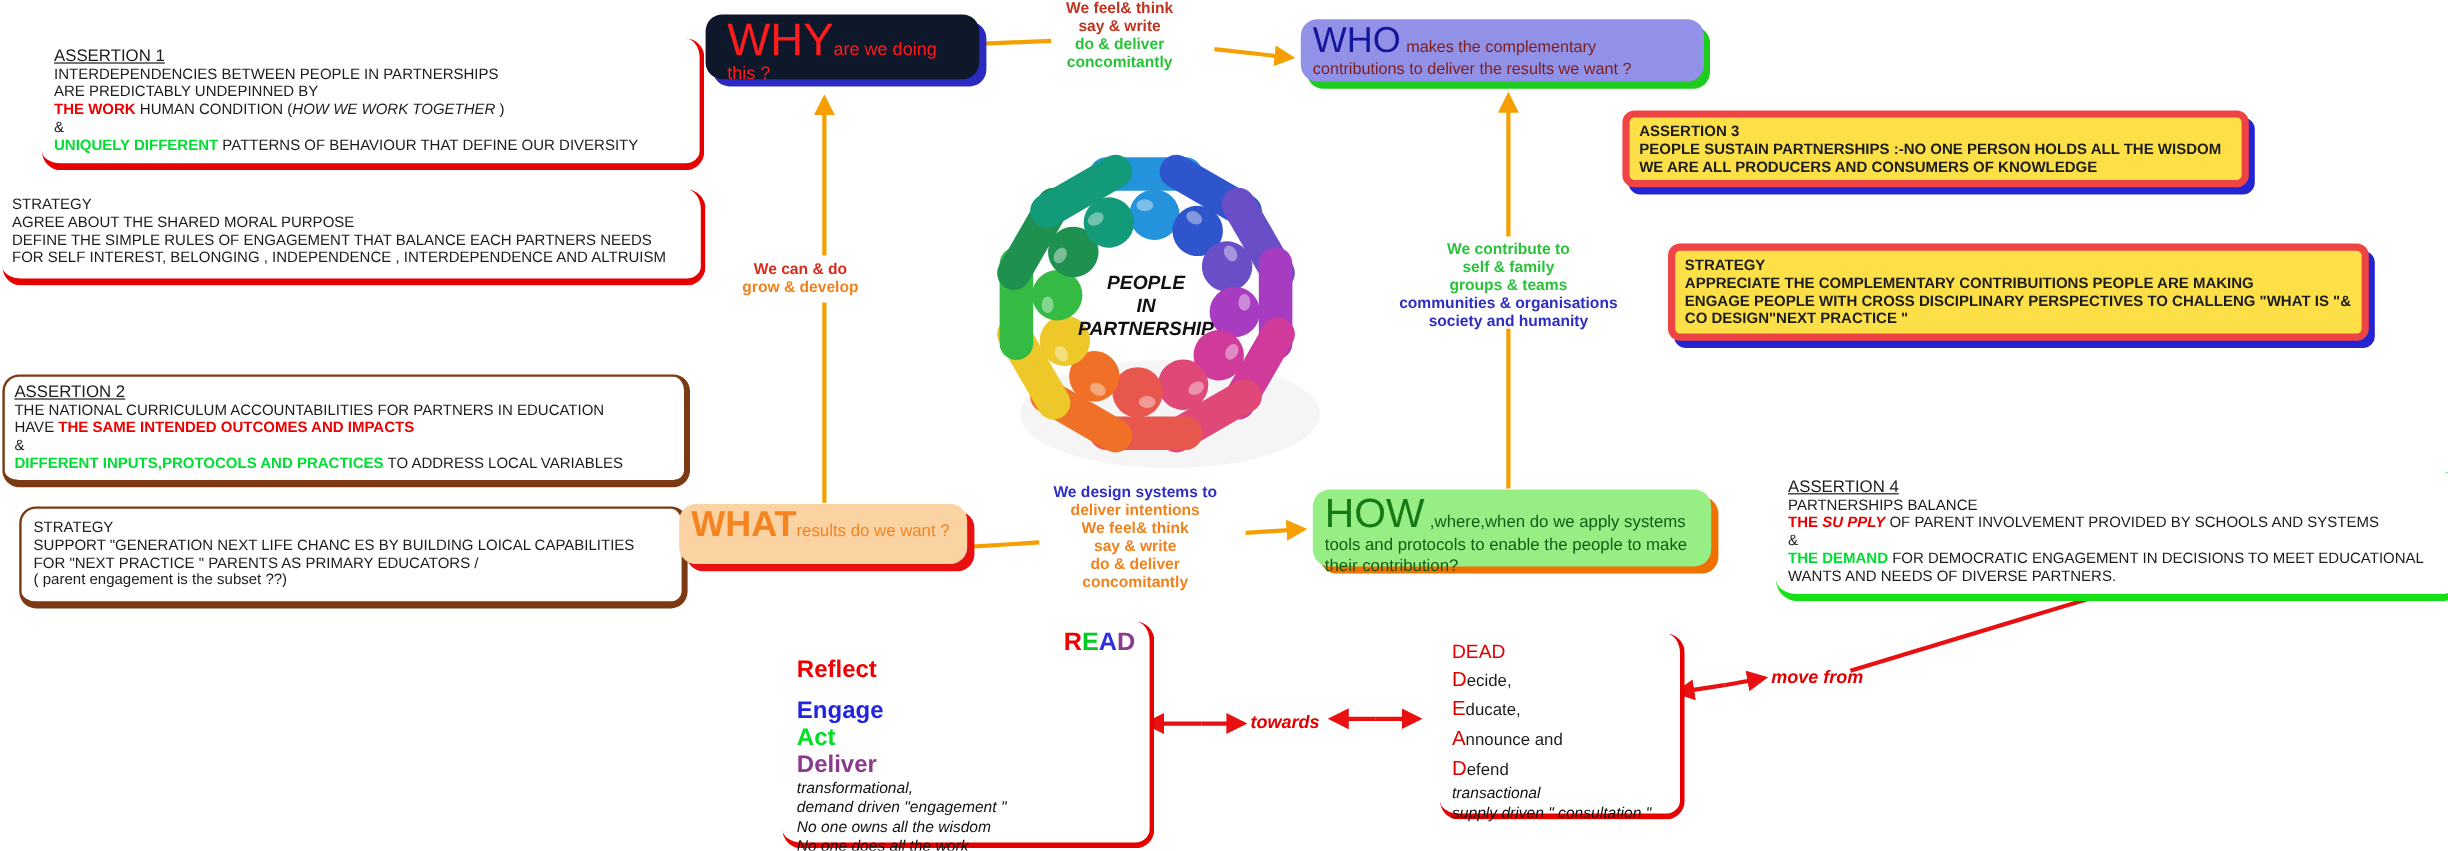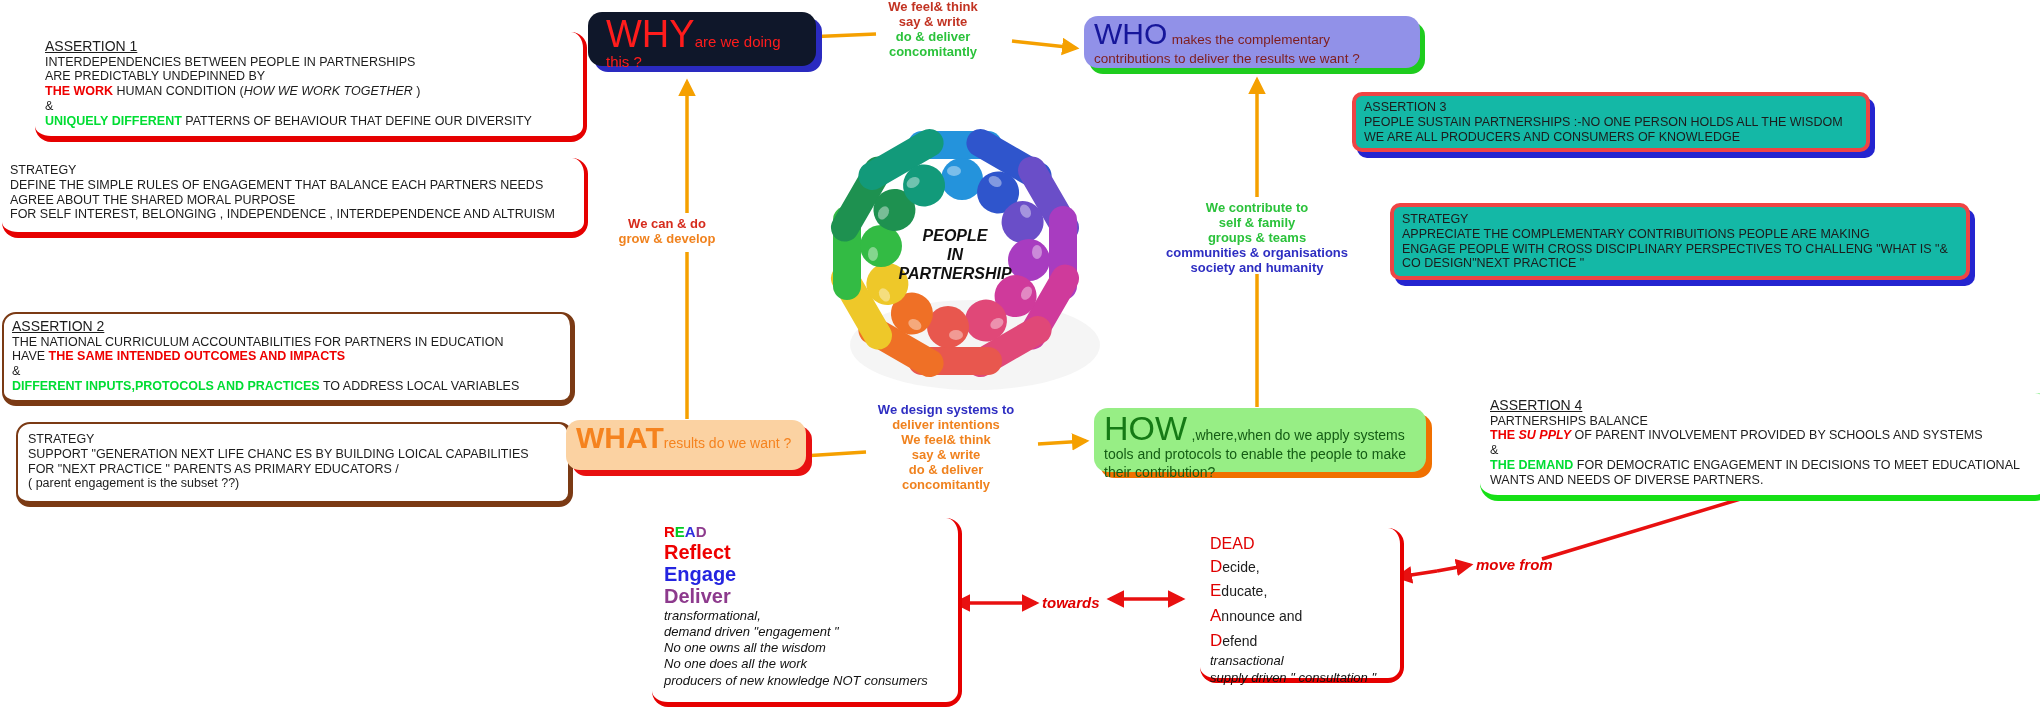--- a/index.html
+++ b/index.html
@@ -8,21 +8,21 @@
   .abs{position:absolute;}
   .txt{font-size:12.5px;line-height:1.18;}
   .ttl{text-decoration:underline;font-size:14px;}
   .b{font-weight:bold;}
   .i{font-style:italic;}
   .red{color:#ee0000;}
   .grn{color:#00dd33;}
   
   .rb-red{border-right:4px solid #e60000;border-bottom:6px solid #e60000;border-radius:4px 16px 16px 16px;background:#fff;}
   .box-brown{border:2px solid #7b3a14;border-right-width:5px;border-bottom-width:6px;border-radius:14px;background:#fff;}
-  .box-gold{border:4px solid #ef4444;border-radius:10px;background:#14b8a6;box-shadow:5px 6px 0 0 #2424d0;}
+  .box-gold{border:6px solid #ef4444;border-radius:10px;background:#fde047;box-shadow:5px 6px 0 0 #2424d0;font-weight:bold;}
   .rb-green{border-right:5px solid #16e016;border-bottom:6px solid #16e016;border-radius:4px 18px 18px 18px;background:#fff;}
   .rb-red2{border-right:4px solid #e60000;border-bottom:5px solid #e60000;border-radius:4px 16px 16px 16px;background:#fff;}
   
   .bubble{border-radius:14px;padding:3px 10px;}
   #why-box{background:#0f172a;box-shadow:6px 6px 0 0 #2a2ac0;padding-left:18px;}
   #who-box{background:#9191e8;box-shadow:5px 6px 0 0 #1ecc1e;}
   #what-box{background:#fbd2a2;box-shadow:6px 6px 0 0 #e81010;}
   #how-box{background:#97ee85;box-shadow:6px 6px 0 0 #f07000;}
   .big{font-size:38px;line-height:1;}
   .flow{font-size:13px;line-height:1.15;text-align:center;font-weight:bold;}
@@ -70,22 +70,22 @@
     <div class="ttl"> ASSERTION 1</div>
     <div>INTERDEPENDENCIES BETWEEN PEOPLE IN PARTNERSHIPS</div>
     <div>ARE PREDICTABLY UNDEPINNED BY</div>
     <div><span class="b red">THE WORK</span><span> HUMAN CONDITION (</span><span class="i">HOW WE WORK TOGETHER</span><span> )</span></div>
     <div>&amp;</div>
     <div><span class="b grn">UNIQUELY DIFFERENT</span><span> PATTERNS OF BEHAVIOUR THAT DEFINE OUR DIVERSITY</span></div>
   </div>
 
   <div class="abs rb-red txt" style="left:2px;top:158px;width:566px;padding:5px 8px 10px 8px;">
     <div>STRATEGY</div>
+    <div>AGREE ABOUT THE SHARED MORAL PURPOSE</div>
     <div>DEFINE THE SIMPLE RULES OF ENGAGEMENT THAT BALANCE EACH PARTNERS NEEDS</div>
-    <div>AGREE ABOUT THE SHARED MORAL PURPOSE</div>
     <div>FOR SELF INTEREST, BELONGING , INDEPENDENCE , INTERDEPENDENCE AND ALTRUISM</div>
   </div>
 
   <div class="abs box-brown txt" style="left:2px;top:312px;width:550px;padding:4px 8px 6px 8px;">
     <div class="ttl"> ASSERTION 2</div>
     <div>THE NATIONAL CURRICULUM ACCOUNTABILITIES FOR PARTNERS IN EDUCATION</div>
     <div><span>HAVE </span><span class="b red">THE SAME INTENDED OUTCOMES AND IMPACTS</span></div>
     <div>&amp;</div>
     <div><span class="b grn">DIFFERENT INPUTS,PROTOCOLS AND PRACTICES</span><span> TO ADDRESS LOCAL VARIABLES</span></div>
   </div>
@@ -231,23 +231,24 @@
   <div class="abs rb-green txt" style="left:1480px;top:393px;width:548px;padding:4px 10px 8px 10px;">
     <div class="ttl">ASSERTION 4</div>
     <div>PARTNERSHIPS BALANCE</div>
     <div><span class="b red">THE </span><span class="b red i">SU PPLY</span><span>  OF PARENT INVOLVEMENT  PROVIDED BY SCHOOLS AND SYSTEMS</span></div>
     <div>&amp;</div>
     <div><span class="b grn">THE DEMAND</span><span> FOR DEMOCRATIC ENGAGEMENT IN DECISIONS TO MEET EDUCATIONAL</span></div>
     <div>WANTS AND NEEDS OF DIVERSE PARTNERS.</div>
   </div>
 
   <div class="abs rb-red2" style="left:652px;top:518px;width:282px;height:172px;padding:6px 12px;">
-    <div style="font-size:15px;font-weight:bold;line-height:1.1;"><span style="color:#ee0000;">R</span><span style="color:#00cc22;">E</span><span style="color:#3030e0;">A</span><span style="color:#8d3a8d;">D</span></div>
+    <div style="font-size:21px;font-weight:bold;line-height:1.1;text-align:right;"><span style="color:#ee0000;">R</span><span style="color:#00cc22;">E</span><span style="color:#3030e0;">A</span><span style="color:#8d3a8d;">D</span></div>
     <div style="font-size:20px;font-weight:bold;line-height:1.12;color:#ee0000;">Reflect</div>
-    <div style="font-size:20px;font-weight:bold;line-height:1.12;color:#2424e0;">Engage</div>
+    <div style="font-size:20px;font-weight:bold;line-height:1.12;color:#2424e0;margin-top:12px;">Engage</div>
+    <div style="font-size:20px;font-weight:bold;line-height:1.12;color:#00e022;">Act</div>
     <div style="font-size:20px;font-weight:bold;line-height:1.12;color:#8d3a8d;">Deliver</div>
     <div class="note">transformational,</div>
     <div class="note">demand driven "engagement "</div>
     <div class="note">No one owns all the wisdom</div>
     <div class="note">No one does all the work</div>
     <div class="note">producers of new knowledge NOT consumers</div>
   </div>
 
   <div class="abs lbl" style="left:1042px;top:594px;">towards</div>
 

